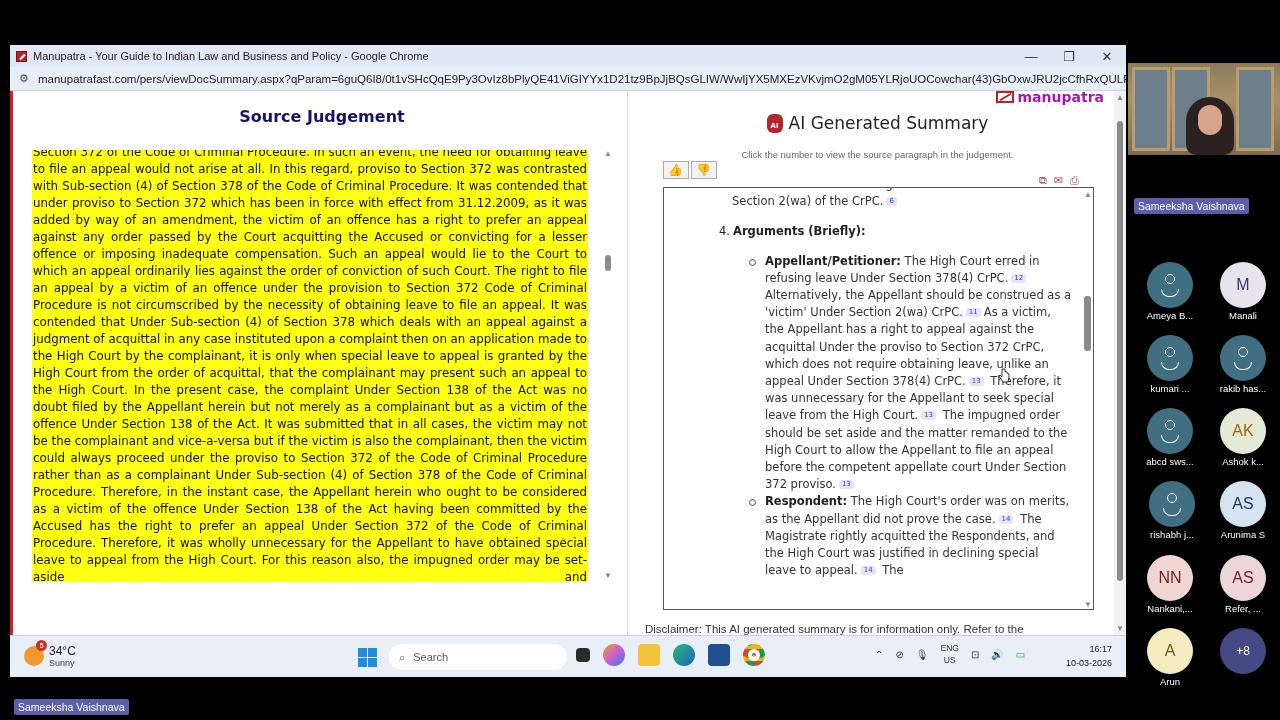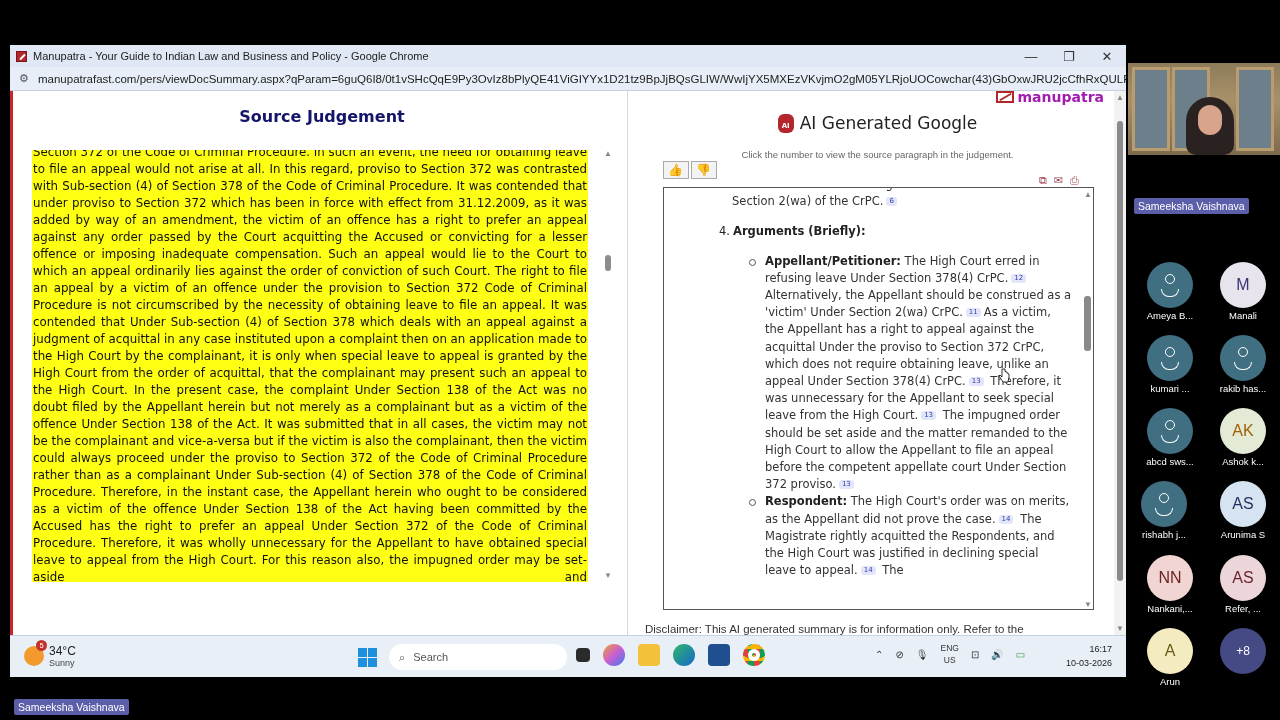--- a/index.html
+++ b/index.html
@@ -125,21 +125,21 @@
         </div>
       </div>
 
       <div class="right-pane">
         <div class="brand">
           <span class="mark"></span>
           <span>manupatra</span>
         </div>
         <div class="ai-title">
           <span class="pdf">AI</span>
-          <span>AI Generated Google</span>
+          <span>AI Generated Summary</span>
         </div>
         <div class="hint">Click the number to view the source paragraph in the judgement.</div>
         <span class="fb up">👍</span>
         <span class="fb down">👎</span>
         <div class="tools">
           <span>⧉</span>
           <span>✉</span>
           <span>⎙</span>
         </div>
 
@@ -266,21 +266,21 @@
       <div class="av generic av-wrap">
           <span class="head"></span>
           <span class="body" style="top:27px;"></span>
         </div>
       <div class="nm">abcd sws...</div>
     </div>
     <div class="tile" style="left:82px;top:408px;">
       <div class="av" style="background:#e3ead6;color:#a16207;">AK</div>
       <div class="nm">Ashok k...</div>
     </div>
-    <div class="tile" style="left:3px;top:481px;">
+    <div class="tile" style="left:11px;top:481px;">
       <div class="av generic av-wrap">
           <span class="head"></span>
           <span class="body" style="top:27px;"></span>
         </div>
       <div class="nm">rishabh j...</div>
     </div>
     <div class="tile" style="left:82px;top:481px;">
       <div class="av" style="background:#d6e3f0;color:#1e2f5c;">AS</div>
       <div class="nm">Arunima S</div>
     </div>

